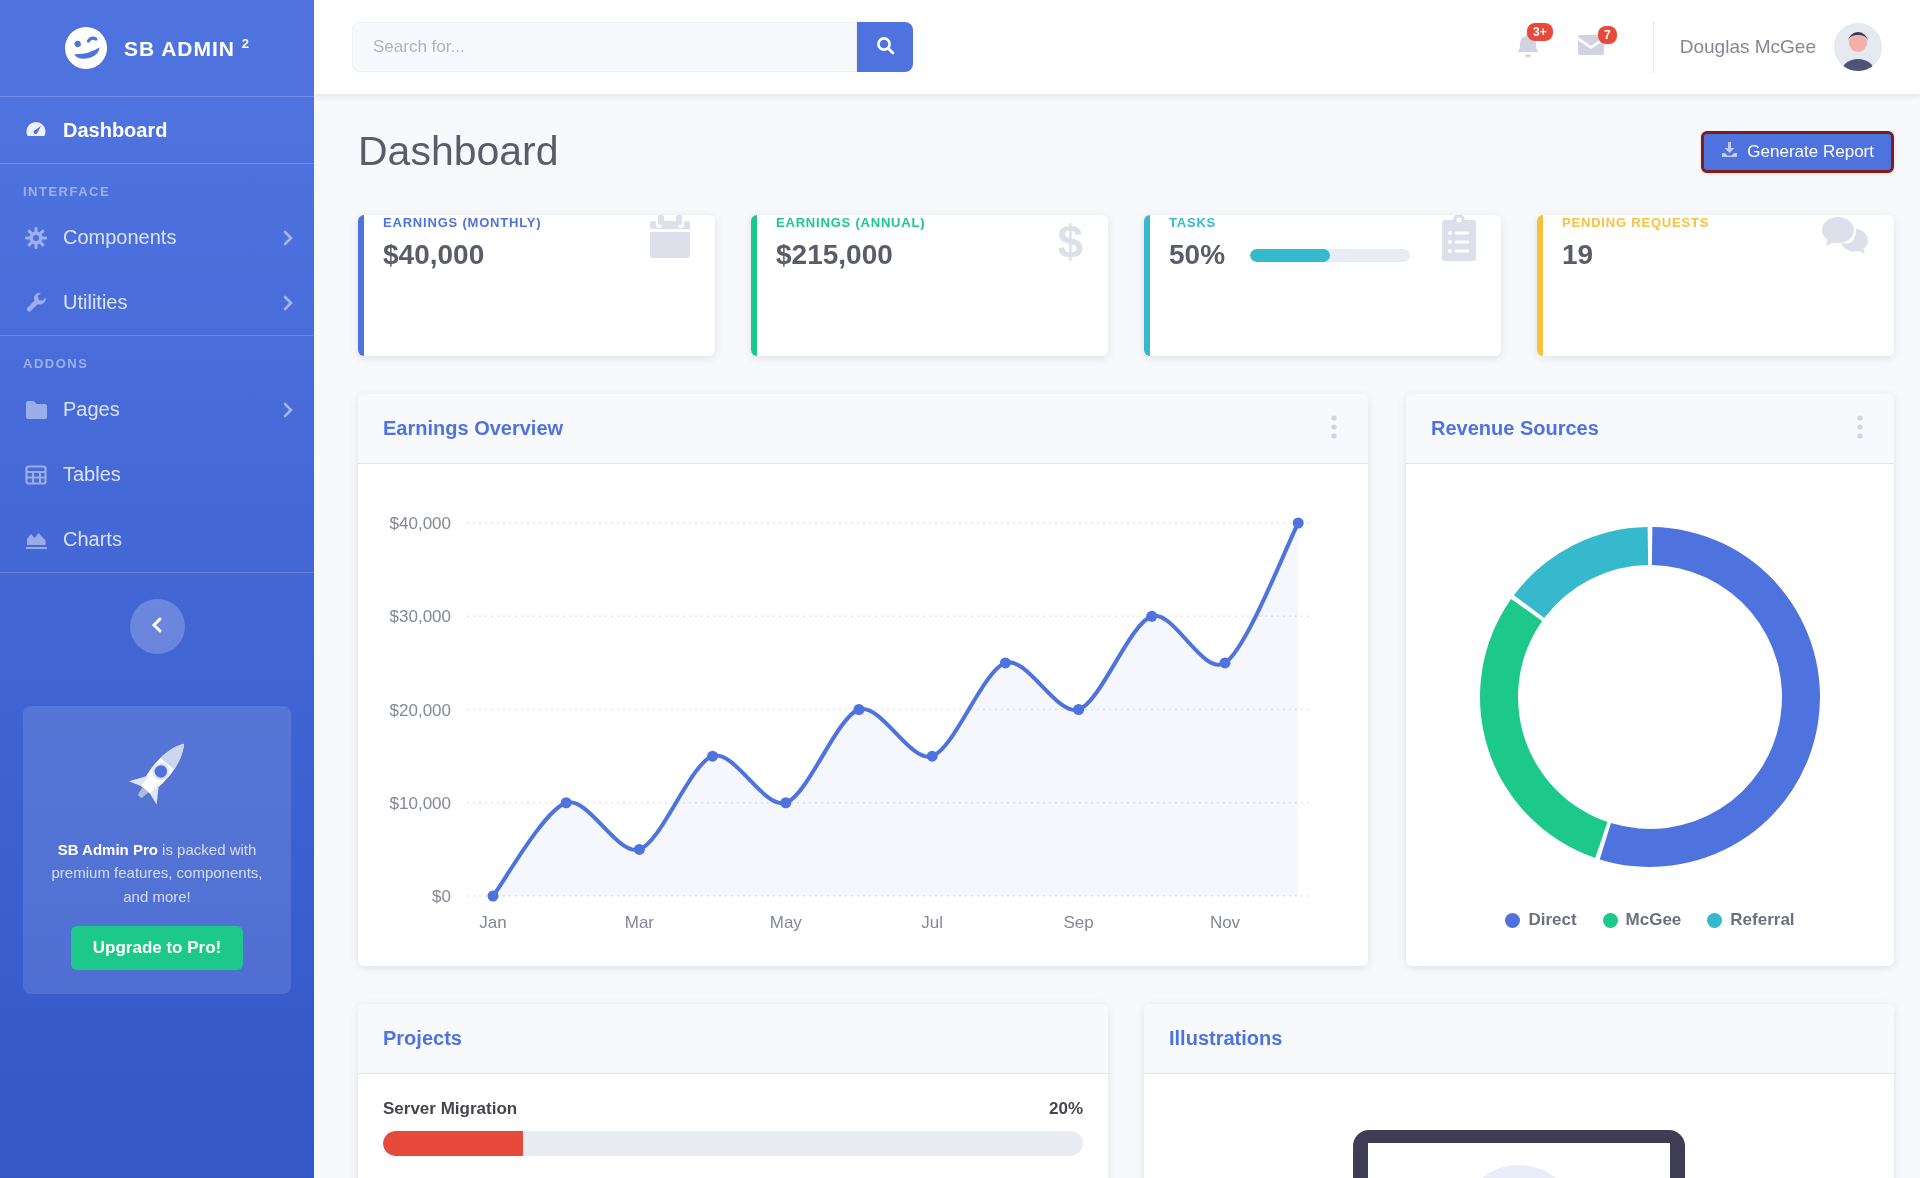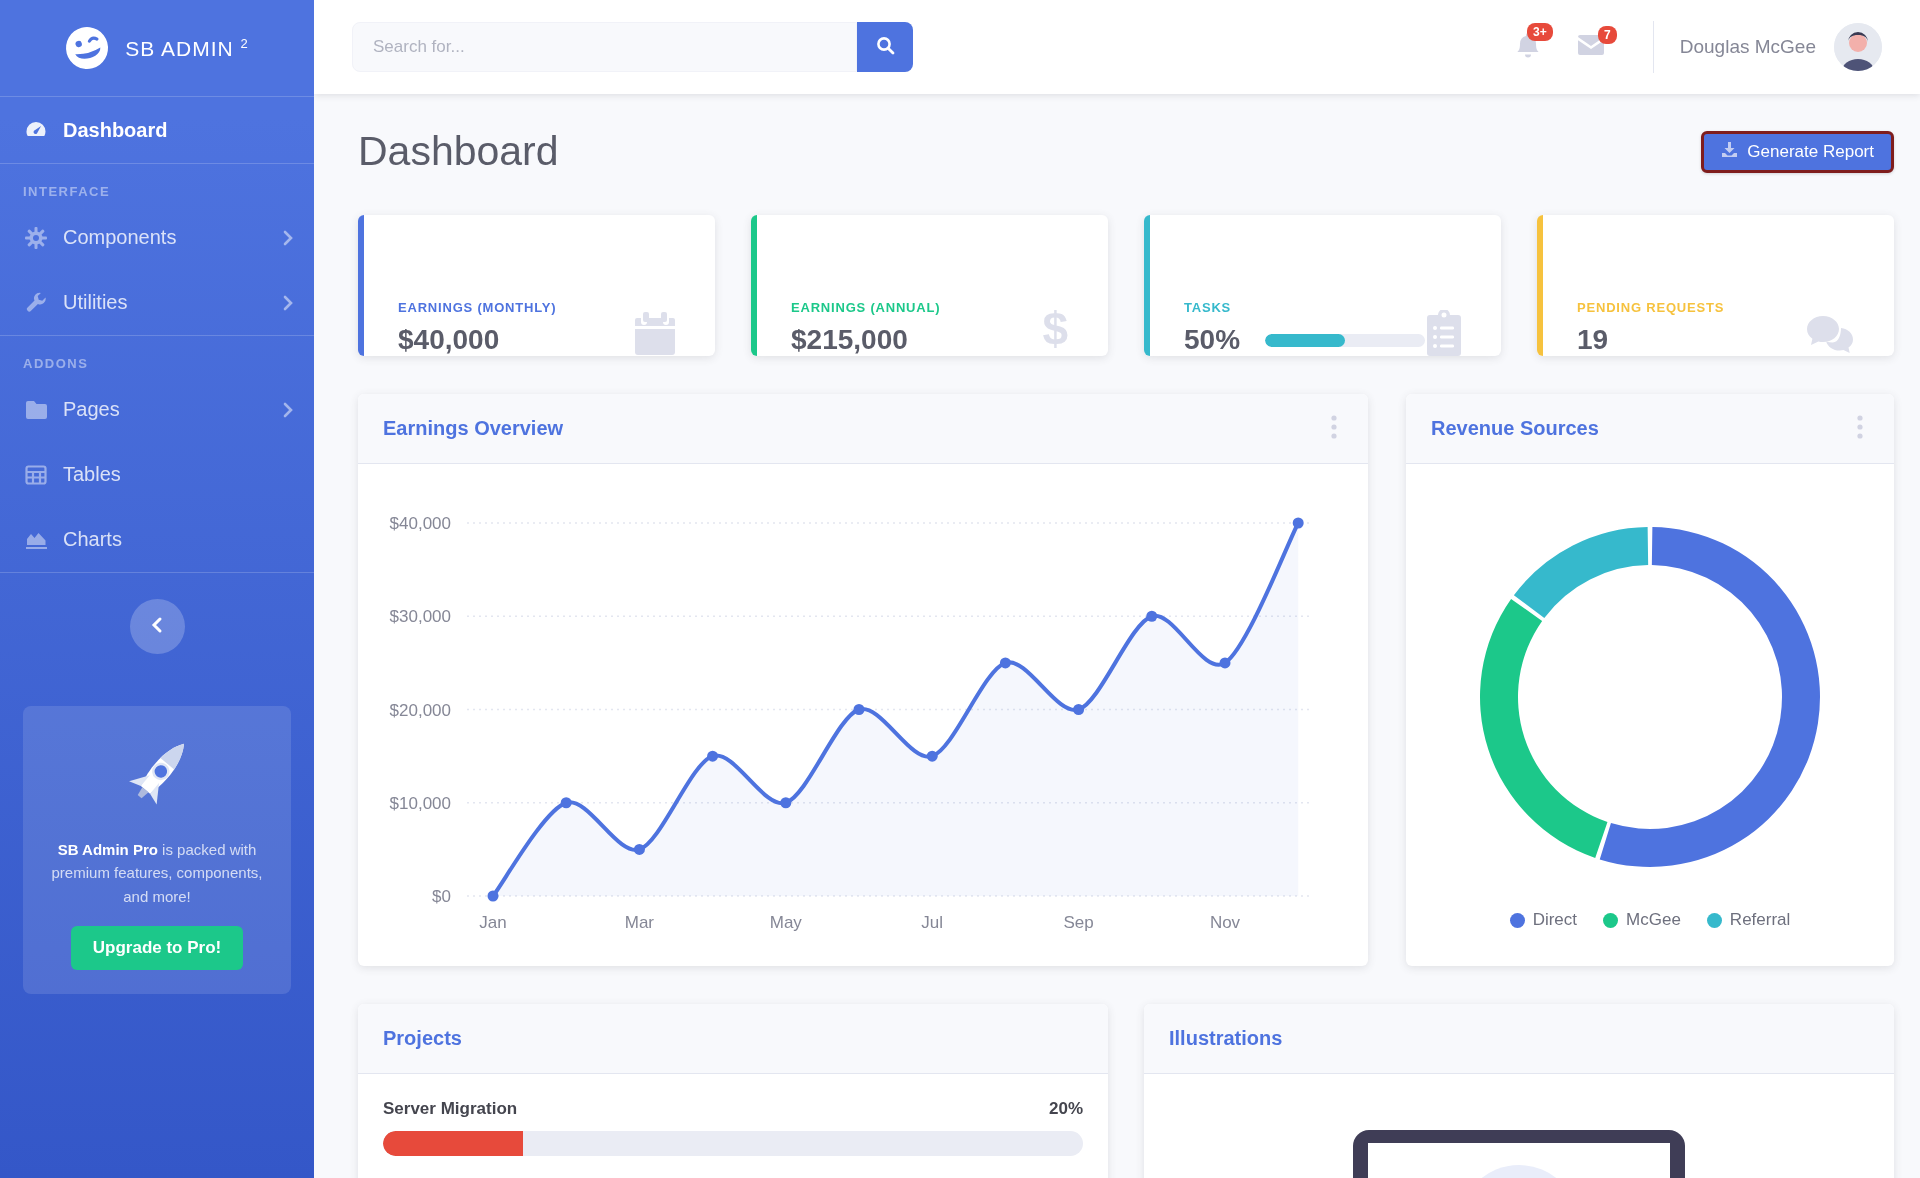--- a/index.html
+++ b/index.html
@@ -4,21 +4,21 @@
 <style>
   * { margin:0; padding:0; box-sizing:border-box; }
   html,body { width:1920px; height:1178px; overflow:hidden; }
   body { font-family:"Liberation Sans","DejaVu Sans",sans-serif; background:#f8f9fc; color:#5a5c69; }
 
   
   .sidebar { position:fixed; left:0; top:0; width:314px; height:1178px;
     background:linear-gradient(180deg,#4e73df 10%,#3457c8 100%); color:#fff; z-index:10; }
   .sidebar-brand { height:96px; display:flex; align-items:center; justify-content:center; gap:16px; cursor:pointer; }
   .brand-icon { transform:rotate(-15deg); display:flex; }
-  .brand-text { font-size:21px; font-weight:normal; letter-spacing:1px; color:#fff; }
+  .brand-text { font-size:21px; font-weight:bold; letter-spacing:1px; color:#fff; }
   .brand-text sup { font-size:13px; }
   .sidebar hr { border:none; border-top:1px solid rgba(255,255,255,.18); margin:0 0; }
   .nav-item { display:flex; align-items:center; gap:14px; padding:21px 23px; cursor:pointer; position:relative; }
   .nav-item .nav-icon { width:26px; display:flex; justify-content:center; opacity:.45; }
   .nav-item span.lbl { font-size:20px; color:rgba(255,255,255,.8); }
   .nav-item.active span.lbl { color:#fff; font-weight:bold; }
   .nav-item.active .nav-icon { opacity:.9; }
   .nav-chevron { position:absolute; right:20px; opacity:.5; display:flex; }
   .nav-heading { font-size:13px; font-weight:bold; letter-spacing:1.5px; color:rgba(255,255,255,.45);
     padding:20px 23px 6px; }
@@ -54,40 +54,40 @@
   .content { margin-left:314px; padding:128px 32px 0 44px; }
   .page-heading-row { display:flex; align-items:center; justify-content:space-between;
     margin-bottom:40px; width:1536px; }
   .page-title { font-size:41px; font-weight:normal; color:#5a5c69; }
   .gen-report-btn { background:#4e73df; color:#fff; border:3px solid #7f1d1d; border-radius:6px;
     height:42px; padding:0 17px; font-size:17px; display:flex; align-items:center; gap:9px;
     cursor:pointer; font-family:inherit; box-shadow:0 1px 3px rgba(58,59,69,.2); }
 
   .cards-row { display:grid; grid-template-columns:repeat(4,1fr); gap:36px; width:1536px; margin-bottom:38px; }
   .stat-card { background:#fff; border-radius:6px; height:141px; box-shadow:0 2px 8px rgba(58,59,69,.13);
-    display:flex; align-items:flex-end; padding:0 40px; position:relative; }
+    display:flex; align-items:flex-start; padding:0 25px; position:relative; }
   .stat-card::before { content:""; position:absolute; left:0; top:0; bottom:0; width:6px;
     border-radius:6px 0 0 6px; background:var(--accent); }
   .stat-body { flex:1; }
   .stat-label { font-size:13px; font-weight:bold; letter-spacing:.8px; color:var(--accent); margin-bottom:9px; }
   .stat-value { font-size:28px; font-weight:bold; color:#5a5c69; }
   .stat-value-row { display:flex; align-items:center; }
   .stat-icon { color:#dddfeb; display:flex; }
   .mini-progress { width:160px; height:13px; background:#eaecf4; border-radius:7px; margin-left:25px; overflow:hidden; }
   .mini-progress .fill { height:100%; background:#36b9cc; border-radius:7px; }
 
   .charts-row { display:grid; grid-template-columns:1010px 488px; gap:38px; width:1612px; margin-bottom:38px; }
   .card { background:#fff; border-radius:6px; box-shadow:0 2px 8px rgba(58,59,69,.13); overflow:hidden; }
   .card-header { height:70px; background:#f8f9fc; border-bottom:1px solid #e3e6f0;
     display:flex; align-items:center; justify-content:space-between; padding:0 25px; }
   .card-title { font-size:20px; font-weight:bold; color:#4e73df; }
   .ellipsis-btn { background:none; border:none; cursor:pointer; display:flex; padding:6px; }
   .chart-card { height:572px; }
   .chart-body { padding:20px 19px 0; }
-  .donut-body { padding:18px 0 0; display:flex; flex-direction:column; align-items:center; }
+  .donut-body { padding:18px 0 0; display:flex; flex-direction:column; align-items:center;font-weight:bold; }
   .legend { display:flex; gap:26px; justify-content:center; margin-top:16px; }
   .legend-item { display:flex; align-items:center; gap:8px; cursor:pointer; }
   .legend-dot { width:15px; height:15px; border-radius:50%; }
   .legend-label { font-size:17px; color:#6e707e; }
 
   .bottom-row { display:grid; grid-template-columns:750px 750px; gap:36px; width:1536px; }
   .bottom-card { height:300px; }
   .projects-body { padding:25px; }
   .project-name-row { display:flex; justify-content:space-between; font-size:17px; font-weight:bold;
     color:#44454e; margin-bottom:12px; }

